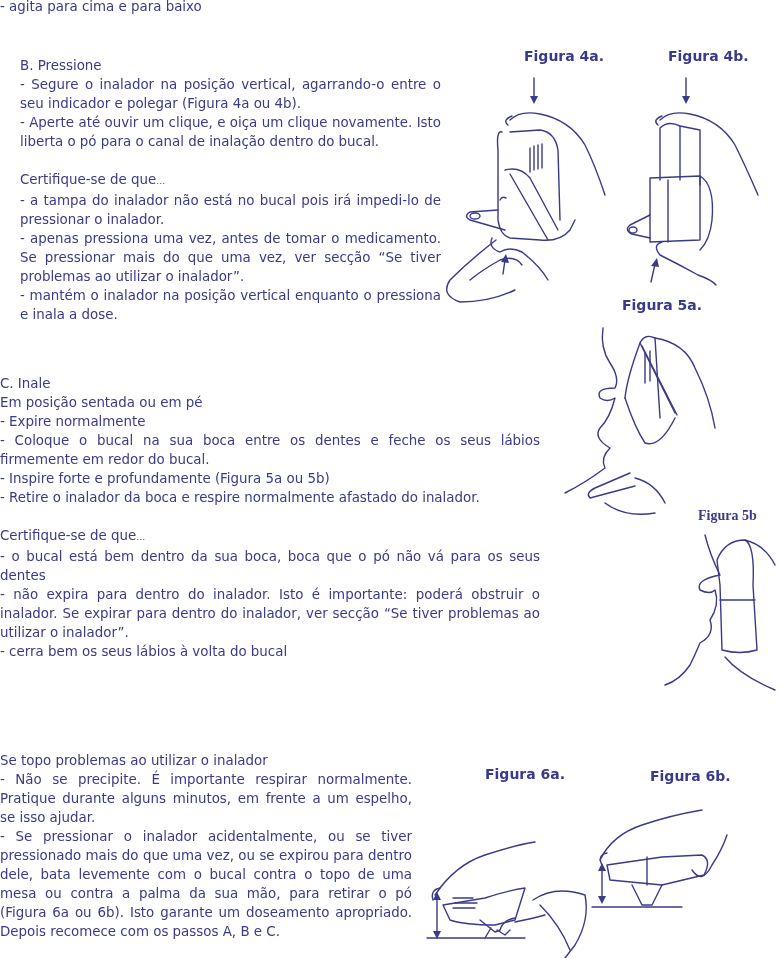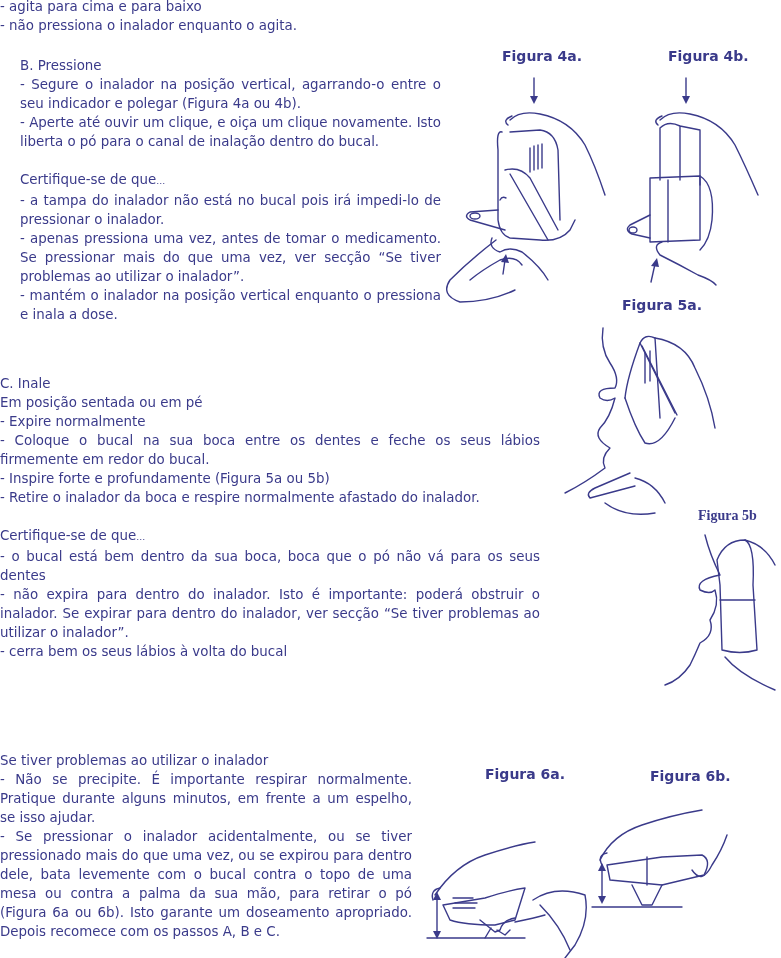--- a/index.html
+++ b/index.html
@@ -13,21 +13,20 @@
          font-size: 14px; color: #3a3a8a; }
   svg.fig { position: absolute; overflow: visible; }
   svg.fig * { fill: none; stroke: #3a3a8a; stroke-width: 1.4; stroke-linecap: round; stroke-linejoin: round; }
   svg.fig .solid { fill: #3a3a8a; stroke: none; }
 </style>
 </head>
 <body>
 
 <div class="blk" style="left:0;top:-3px;width:430px;">
   <span class="line">- agita para cima e para baixo</span>
-  <span class="line">- não pressiona o inalador enquanto o agita.</span>
 </div>
 
 <div class="blk" style="left:0;top:56px;width:421px;padding-left:20px;">
   <p>B. Pressione</p>
   <p>- Segure o inalador na posição vertical, agarrando-o entre o seu indicador e polegar (Figura 4a ou 4b).</p>
   <p>- Aperte até ouvir um clique, e oiça um clique novamente. Isto liberta o pó para o canal de inalação dentro do bucal.</p>
   <p style="height:19px"></p>
   <p><span>Certifique-se de que</span><span class="ell">…</span></p>
   <p>- a tampa do inalador não está no bucal pois irá impedi-lo de pressionar o inalador.</p>
   <p>- apenas pressiona uma vez, antes de tomar o medicamento. Se pressionar mais do que uma vez, ver secção “Se tiver problemas ao utilizar o inalador”.</p>
@@ -42,26 +41,26 @@
   <p>- Inspire forte e profundamente (Figura 5a ou 5b)</p>
   <p>- Retire o inalador da boca e respire normalmente afastado do inalador.</p>
   <p style="height:19px"></p>
   <p><span>Certifique-se de que</span><span class="ell">…</span></p>
   <p>- o bucal está bem dentro da sua boca, boca que o pó não vá para os seus dentes</p>
   <p>- não expira para dentro do inalador. Isto é importante: poderá obstruir o inalador. Se expirar para dentro do inalador, ver secção “Se tiver problemas ao utilizar o inalador”.</p>
   <p>- cerra bem os seus lábios à volta do bucal</p>
 </div>
 
 <div class="blk" style="left:0;top:751px;width:412px;">
-  <p>Se tiver problemas ao utilizar o inalador</p>
+  <p>Se topo problemas ao utilizar o inalador</p>
   <p>- Não se precipite. É importante respirar normalmente. Pratique durante alguns minutos, em frente a um espelho, se isso ajudar.</p>
   <p>- Se pressionar o inalador acidentalmente, ou se tiver pressionado mais do que uma vez, ou se expirou para dentro dele, bata levemente com o bucal contra o topo de uma mesa ou contra a palma da sua mão, para retirar o pó (Figura 6a ou 6b). Isto garante um doseamento apropriado. Depois recomece com os passos A, B e C.</p>
 </div>
 
-<div class="cap" style="left:502px;top:48px;">Figura 4a.</div>
+<div class="cap" style="left:524px;top:48px;">Figura 4a.</div>
 <div class="cap" style="left:668px;top:48px;">Figura 4b.</div>
 <div class="cap" style="left:622px;top:297px;">Figura 5a.</div>
 <div class="cap" style="left:698px;top:508px;font-family:Liberation Serif, serif;">Figura 5b</div>
 <div class="cap" style="left:485px;top:766px;">Figura 6a.</div>
 <div class="cap" style="left:650px;top:768px;">Figura 6b.</div>
 
 <svg class="fig" style="left:430px;top:70px;" width="180" height="250" viewBox="0 0 180 250">
   <g>
     <line x1="104" y1="8" x2="104" y2="30"></line>
       <path class="solid" d="M100 26 L104 34 L108 26 Z"></path>

